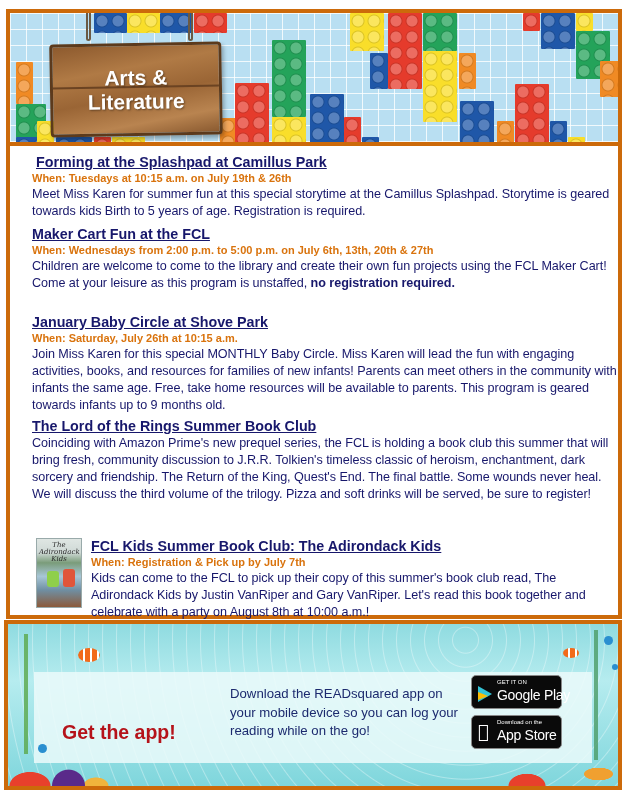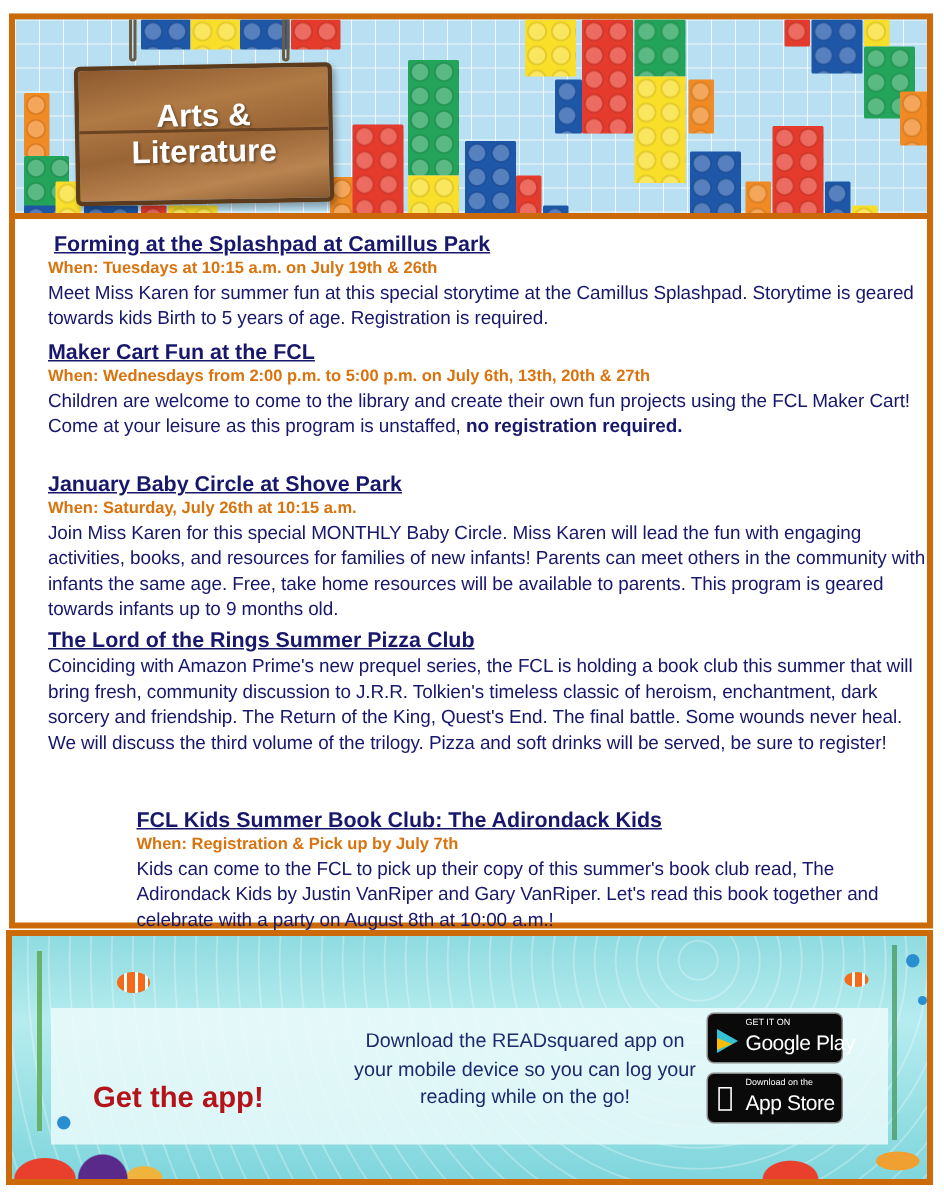--- a/index.html
+++ b/index.html
@@ -114,21 +114,21 @@
     font-size: 38px; line-height: 40px; color: #3b5a23; letter-spacing: -1px; font-weight: normal; }
   .rs-squared { position: absolute; left: 78px; top: 4px; font-family: "DejaVu Sans", sans-serif;
     font-size: 20px; line-height: 22px; color: #c0191b; }
   .rs-line { position: absolute; left: 78px; top: 27px; width: 84px; height: 2px; background: #555; }
   .rs-habit { position: absolute; left: 86px; top: 30px; font-family: "Liberation Sans", sans-serif;
     font-size: 10px; line-height: 12px; color: #333; }
   .get-app { position: absolute; left: 54px; top: 96px; font-family: "Liberation Sans", sans-serif;
     font-weight: bold; font-size: 19.5px; line-height: 24px; color: #b5131a; }
   .footer-text { position: absolute; left: 222px; top: 61px; width: 240px;
     font-family: "Liberation Sans", sans-serif; font-size: 13.2px; line-height: 18.5px;
-    color: #1c2a6e; text-align: center; }
+    color: #1c2a6e; text-align: left; }
 
   .store-btn {
     position: absolute; left: 463px; width: 91px; height: 34px; background: #0a0a0a;
     border: 1px solid #888; border-radius: 5px; color: #fff; cursor: pointer;
   }
   .store-btn.gp { top: 51px; }
   .store-btn.as { top: 91px; }
   .store-small { position: absolute; left: 25px; top: 3px; font-family: "Liberation Sans", sans-serif;
     font-size: 6px; line-height: 7px; text-transform: none; }
   .store-big { position: absolute; left: 25px; top: 11px; font-family: "Liberation Sans", sans-serif;
@@ -202,24 +202,29 @@
     <div class="event-desc"><span>Children are welcome to come to the library and create their own fun projects using the FCL Maker Cart! Come at your leisure as this program is unstaffed, </span><b>no registration required.</b></div>
   </div>
 
   <div class="event" style="top:166px">
     <a class="event-title">January Baby Circle at Shove Park</a>
     <div class="event-when">When: Saturday, July 26th at 10:15 a.m.</div>
     <div class="event-desc">Join Miss Karen for this special MONTHLY Baby Circle. Miss Karen will lead the fun with engaging activities, books, and resources for families of new infants! Parents can meet others in the community with infants the same age. Free, take home resources will be available to parents. This program is geared towards infants up to 9 months old.</div>
   </div>
 
   <div class="event" style="top:270px">
-    <a class="event-title">The Lord of the Rings Summer Pizza Club</a>
+    <a class="event-title">The Lord of the Rings Summer Book Club</a>
     <div class="event-desc">Coinciding with Amazon Prime's new prequel series, the FCL is holding a book club this summer that will bring fresh, community discussion to J.R.R. Tolkien's timeless classic of heroism, enchantment, dark sorcery and friendship. The Return of the King, Quest's End. The final battle. Some wounds never heal. We will discuss the third volume of the trilogy. Pizza and soft drinks will be served, be sure to register!</div>
   </div>
 
+  <div class="book-cover">
+    <div class="book-cover-title">The Adirondack Kids</div>
+    <div class="book-figure1"></div>
+    <div class="book-figure2"></div>
+  </div>
   <div class="event" style="top:390px; left:81px; width:520px">
     <a class="event-title">FCL Kids Summer Book Club: The Adirondack Kids</a>
     <div class="event-when">When: Registration &amp; Pick up by July 7th</div>
     <div class="event-desc">Kids can come to the FCL to pick up their copy of this summer's book club read, The Adirondack Kids by Justin VanRiper and Gary VanRiper. Let's read this book together and celebrate with a party on August 8th at 10:00 a.m.!</div>
   </div>
 </div>
 
 <div class="footer">
   <div class="waves"></div>
   <div class="footer-band"></div>

